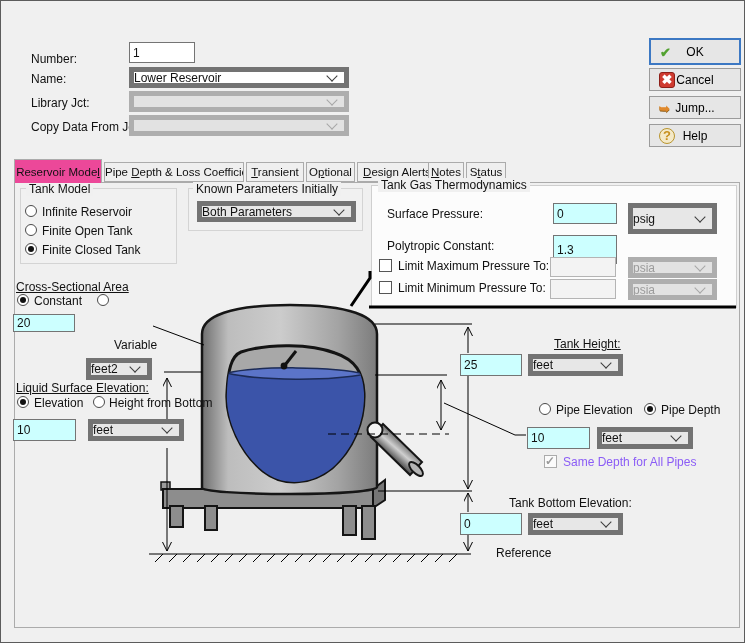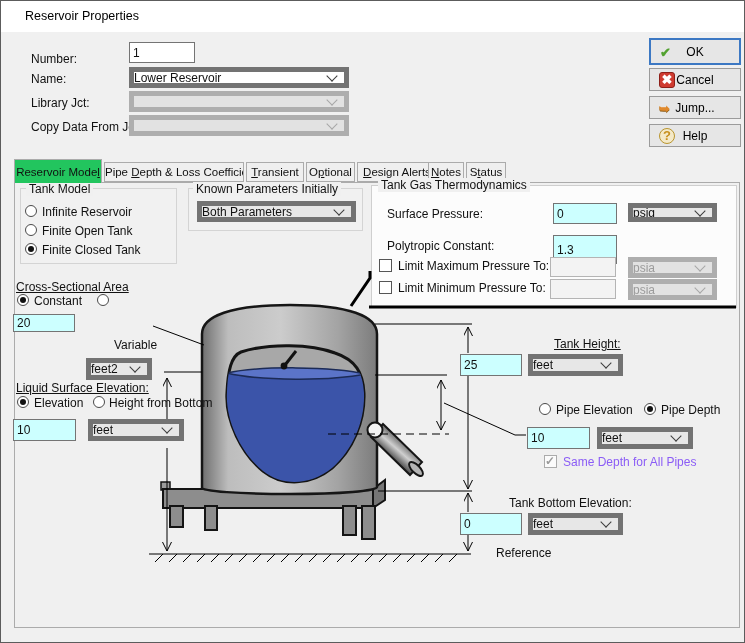--- a/index.html
+++ b/index.html
@@ -43,32 +43,29 @@
   .btn.ok{border:2px solid #3c78c3;}
   .ic-check{color:#53a231;font-weight:bold;font-size:15px;}
   .ic-x{display:inline-block;width:14px;height:14px;background:#cf3b30;border:1px solid #8d1f18;border-radius:3px;
      color:#fff;font-size:10px;font-weight:bold;text-align:center;line-height:13px;}
   .ic-jump{color:#e0892c;font-weight:bold;font-size:14px;text-shadow:0 1px 0 #8a5a14;}
   .ic-help{display:inline-block;width:14px;height:14px;border-radius:50%;background:#f4e9c8;border:1px solid #b9952e;
      color:#c7901f;font-weight:bold;font-size:11px;text-align:center;line-height:13px;}
   
   .tab{position:absolute;z-index:3;top:161px;height:20px;background:#efefef;border:1px solid #ababab;box-sizing:border-box;
      text-align:center;font-size:11.5px;padding-top:3px;white-space:nowrap;overflow:hidden;}
-  .tab.active{top:158px;height:24px;background:#22c55e;border-bottom:none;z-index:4;padding-top:6px;}
+  .tab.active{top:158px;height:24px;background:#ec4899;border-bottom:none;z-index:4;padding-top:6px;}
   .panel{position:absolute;z-index:0;left:13px;top:181px;width:726px;height:446px;background:#f0f0f0;border:1px solid #ababab;box-sizing:border-box;}
   svg.diagram{position:absolute;left:0;top:0;z-index:2;pointer-events:none;}
 </style>
 </head>
 <body>
 
 <div class="dialog">
 
-  <div class="titlebar">
-    <span class="t">Reservoir Properties</span>
-  </div>
 
   <div class="lbl" style="left:30px;top:51px;text-align:right;">Number:</div>
   <input class="tb" style="left: 128px; top: 41px; width: 66px; height: 21px;" value="1">
   <div class="lbl" style="left:30px;top:71px;">Name:</div>
   <div class="combo white" style="left:128px;top:66px;width:220px;height:21px;">
     <span>Lower Reservoir</span>
     <span class="chev"></span>
   </div>
   <div class="lbl" style="left:30px;top:95px;">Library Jct:</div>
   <div class="combo dis" style="left:128px;top:90px;width:220px;height:21px;">
@@ -121,21 +118,21 @@
   <div class="grp-title" style="left:192px;top:181px;">Known Parameters Initially</div>
   <div class="combo" style="left:196px;top:200px;width:159px;height:21px;">
     <span>Both Parameters</span>
     <span class="chev"></span>
   </div>
 
   <div class="grp white" style="left:370px;top:184px;width:366px;height:123px;"></div>
   <div class="grp-title" style="left:377px;top:177px;">Tank Gas Thermodynamics</div>
   <div class="lbl" style="left:386px;top:206px;">Surface Pressure:</div>
   <input class="tb cyan" style="left: 552px; top: 202px; width: 64px; height: 21px;" value="0">
-  <div class="combo" style="left:627px;top:202px;width:89px;height:19px;">
+  <div class="combo" style="left:627px;top:202px;width:89px;height:31px;">
     <span>psig</span>
     <span class="chev"></span>
   </div>
   <div class="lbl" style="left:386px;top:238px;">Polytropic Constant:</div>
   <input class="tb cyan" style="left: 552px; top: 234px; width: 64px; height: 29px;" value="1.3">
   <div class="cb" style="left:378px;top:258px;"></div>
   <div class="lbl" style="left:397px;top:258px;">Limit Maximum Pressure To:</div>
   <input class="tb dis" style="left: 549px; top: 256px; width: 66px; height: 20px;" value="">
   <div class="combo dis" style="left:627px;top:256px;width:89px;height:21px;">
     <span>psia</span>

